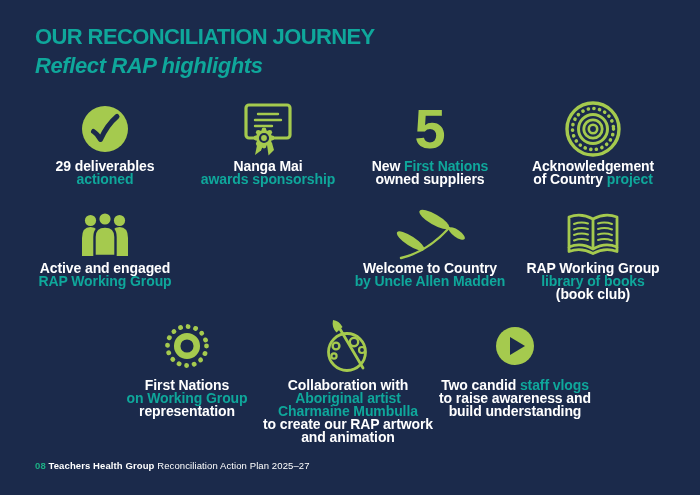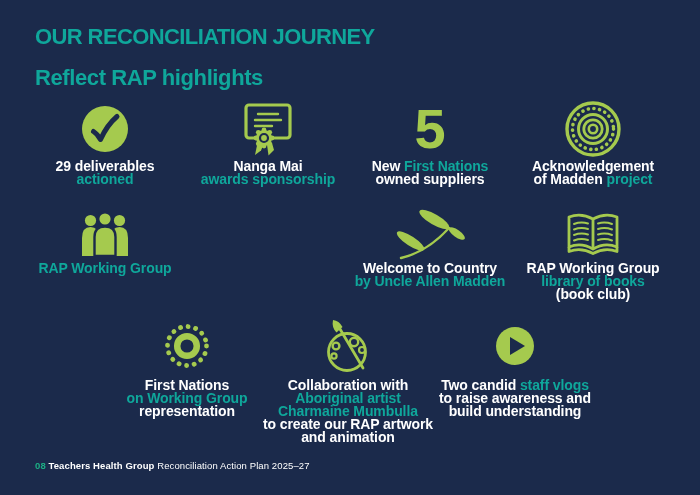--- a/index.html
+++ b/index.html
@@ -10,21 +10,21 @@
     overflow:hidden;
   }
   .page{position:relative;width:700px;height:495px;background:#1B2A4B;}
   .header{position:absolute;left:35px;top:24px;}
   .title{
     color:#0FA79B;font-size:22px;font-weight:bold;
     letter-spacing:-0.6px;line-height:1.2;
   }
   .subtitle{
     color:#0FA79B;font-size:22px;font-weight:bold;
-    letter-spacing:-0.4px;line-height:1.2;margin-top:15px;
+    letter-spacing:-0.4px;line-height:1.2;margin-top:3px;font-style:italic;
   }
   .item{position:absolute;width:170px;text-align:center;}
   .icon-box{display:flex;align-items:center;justify-content:center;}
   .r1 .icon-box{height:58px;}
   .r2 .icon-box{height:53px;}
   .r3 .icon-box{height:62px;}
   .txt{margin-top:2px;font-size:14px;font-weight:bold;line-height:13px;letter-spacing:-0.1px;}
   .ln{white-space:nowrap;}
   .w{color:#FFFFFF;}
   .t{color:#0FA79B;}
@@ -105,36 +105,37 @@
           <circle cx="29" cy="29" r="26" stroke-width="3.4"></circle>
           <circle cx="29" cy="29" r="20.5" stroke-width="3.6" stroke-dasharray="0.1 5.6" stroke-linecap="round"></circle>
           <circle cx="29" cy="29" r="14.5" stroke-width="3"></circle>
           <circle cx="29" cy="29" r="9.2" stroke-width="2.8"></circle>
           <circle cx="29" cy="29" r="4.2" stroke-width="2.6"></circle>
         </g>
       </svg>
     </div>
     <div class="txt">
       <div class="ln w">Acknowledgement</div>
-      <div class="ln"><span class="w">of Madden </span><span class="t">project</span></div>
+      <div class="ln"><span class="w">of Country </span><span class="t">project</span></div>
     </div>
   </div>
 
   <div class="item r2" style="left:20px;top:207px;">
     <div class="icon-box">
       <svg width="50" height="45" viewBox="0 0 50 45">
         <circle cx="10.5" cy="9.5" r="5.6" fill="#A5CA4E"></circle>
         <path d="M2 45 V27 Q2 16 10.5 16 Q19 16 19 27 V45 Z" fill="#A5CA4E"></path>
         <circle cx="39.5" cy="9.5" r="5.6" fill="#A5CA4E"></circle>
         <path d="M31 45 V27 Q31 16 39.5 16 Q48 16 48 27 V45 Z" fill="#A5CA4E"></path>
         <circle cx="25" cy="8" r="6.8" fill="#A5CA4E" stroke="#1B2A4B" stroke-width="2.4"></circle>
         <path d="M14.5 45 V26 Q14.5 15.5 25 15.5 Q35.5 15.5 35.5 26 V45 Z" fill="#A5CA4E" stroke="#1B2A4B" stroke-width="2.4"></path>
       </svg>
     </div>
     <div class="txt">
+      <div class="ln w">Active and engaged</div>
       <div class="ln t">RAP Working Group</div>
     </div>
   </div>
 
 
   <div class="item r2" style="left:345px;top:207px;">
     <div class="icon-box">
       <svg width="70" height="52" viewBox="0 0 70 52">
         <path d="M6 50 Q32 44 54 20" stroke="#A5CA4E" stroke-width="2.4" fill="none" stroke-linecap="round"></path>
         <ellipse cx="39.3" cy="11.5" rx="17" ry="5.2" fill="#A5CA4E" transform="rotate(30 39.3 11.5)"></ellipse>

